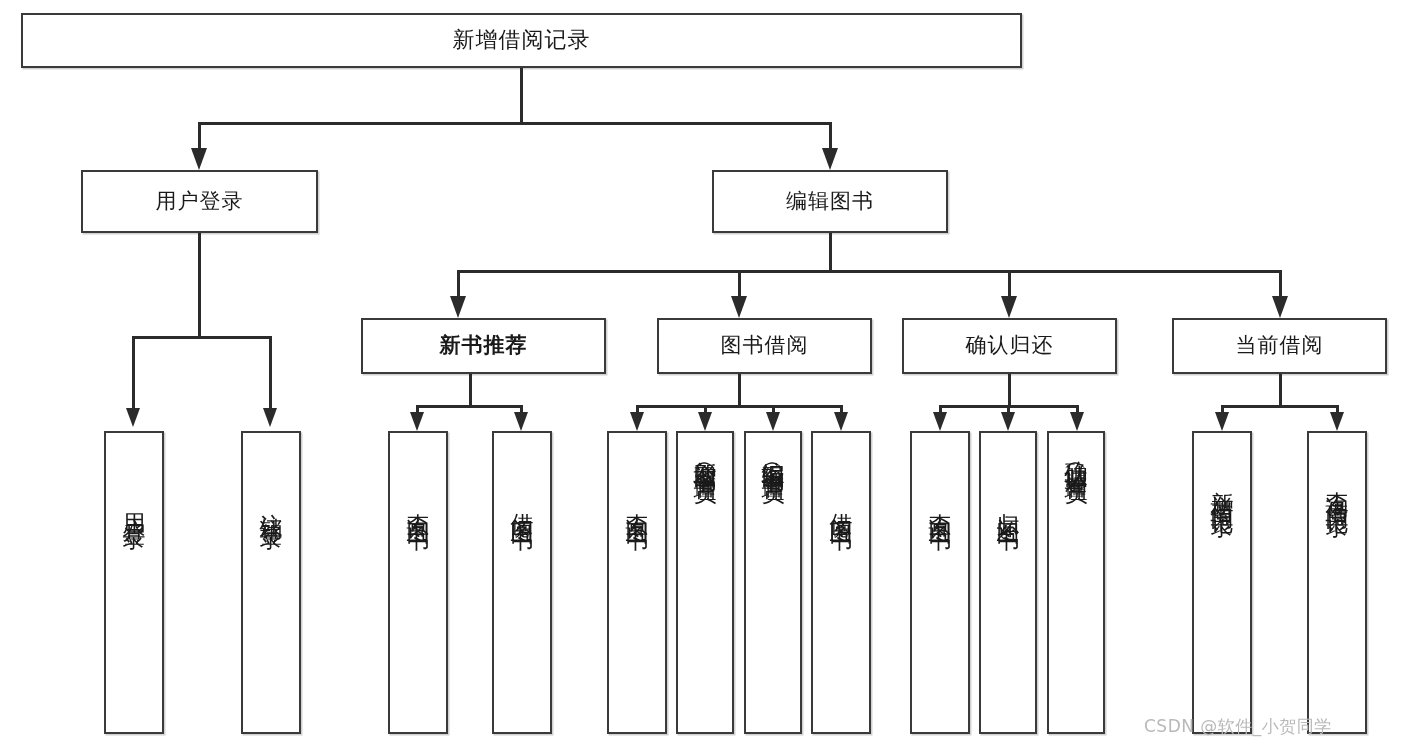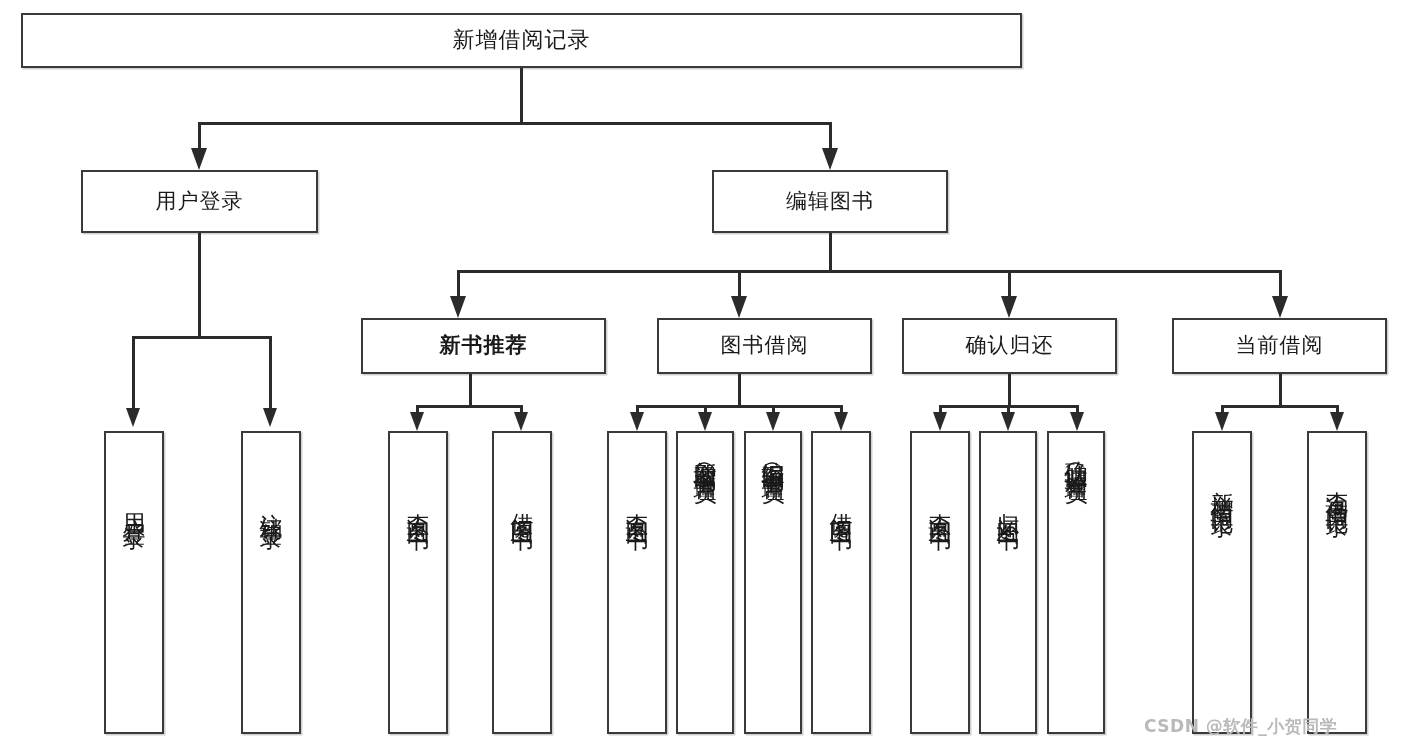--- a/index.html
+++ b/index.html
@@ -226,15 +226,15 @@
     <span class="label">确认归还（管理员）</span>
   </div>
 
   <div class="node vert mid3" style="left:1192px; top:431px; width:60px; height:303px;">
     <span class="label">新增借阅记录</span>
   </div>
   <div class="node vert mid3" style="left:1307px; top:431px; width:60px; height:303px;">
     <span class="label">查询借阅记录</span>
   </div>
 
-  <div id="watermark" style="left:1144px; top:715px;font-weight:bold;">CSDN @软件_小贺同学</div>
+  <div id="watermark" style="left:1144px; top:715px;">CSDN @软件_小贺同学</div>
 
 </div>
 
 </body></html>

